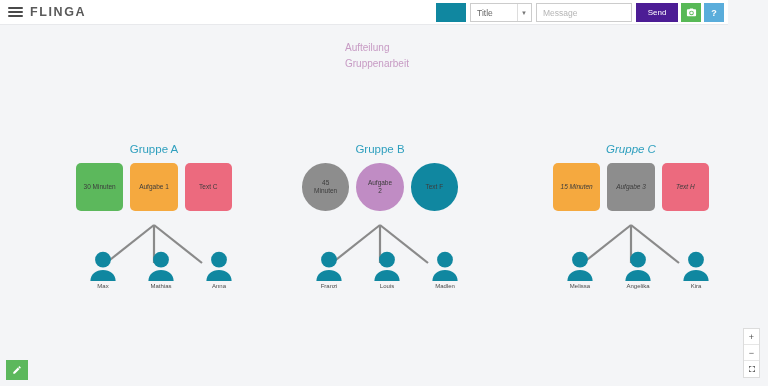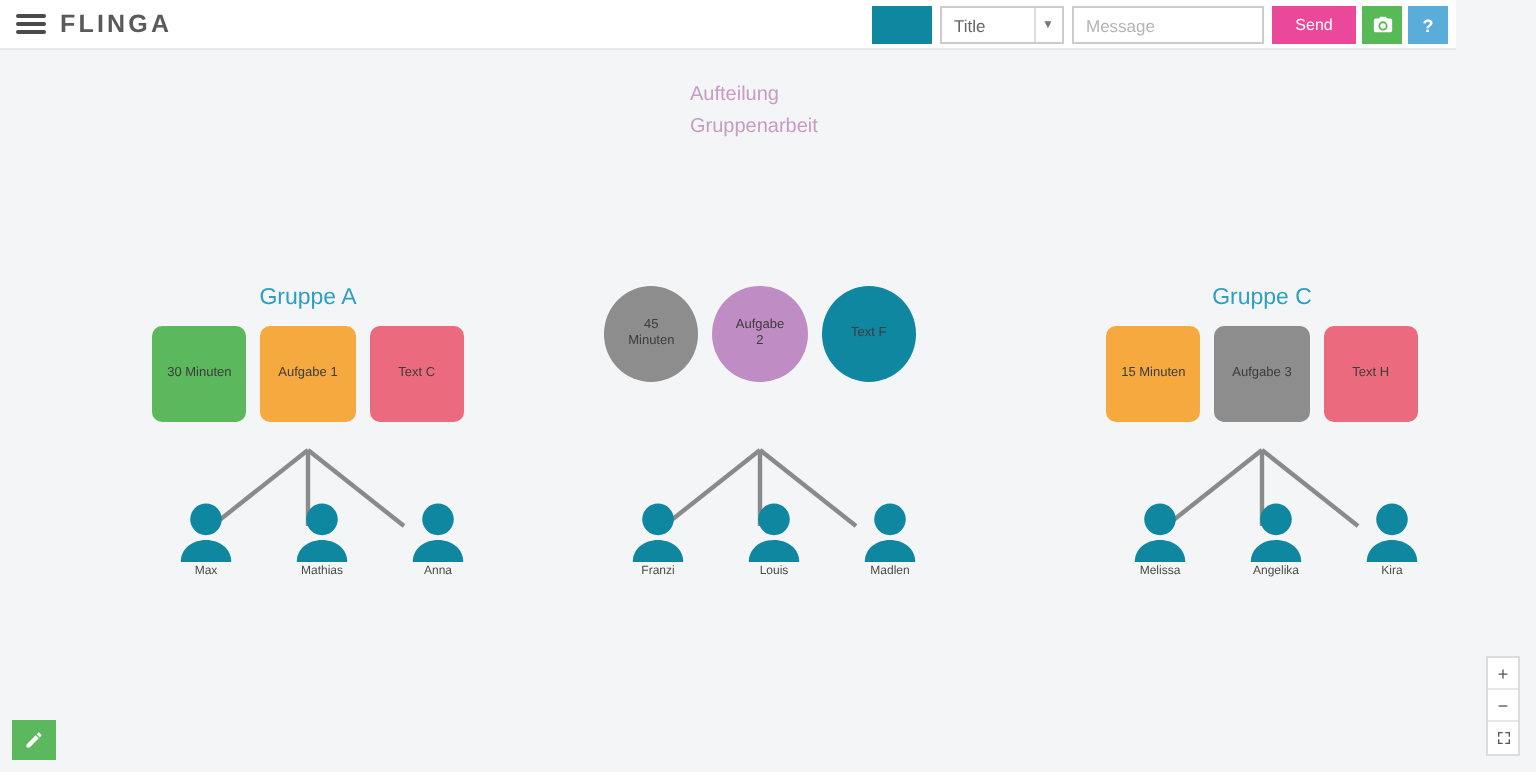--- a/index.html
+++ b/index.html
@@ -45,21 +45,21 @@
     display: flex; align-items: center; font-size: 6px; color: #777;
     border-left: 1px solid #ddd; padding-left: 3px; height: 100%;
   }
   .message-input {
     width: 96px; height: 19px; background: #fff;
     border: 1px solid #ccc; margin-left: 4px;
     font-size: 8.5px; color: #b5b5b5; padding-left: 6px;
     display: flex; align-items: center; cursor: text;
   }
   .send-btn {
-    width: 42px; height: 19px; background: #ec4899; color: #fff;
+    width: 42px; height: 19px; background: #4c1d95; color: #fff;
     font-size: 8px; display: flex; align-items: center; justify-content: center;
     margin-left: 4px; cursor: pointer; border: none;
   }
   .icon-btn {
     width: 20px; height: 19px; display: flex; align-items: center;
     justify-content: center; margin-left: 3px; cursor: pointer; border: none;
   }
   .icon-btn.green { background: #58b957; }
   .icon-btn.blue  { background: #5aaddb; }
   .icon-btn svg { width: 11px; height: 11px; fill: #fff; }
@@ -209,20 +209,21 @@
       <div class="person">
         <svg viewBox="0 0 40 38">
             <circle cx="20" cy="11" r="10" fill="#1087a0"></circle>
             <path d="M4 38c0-8.5 7.2-14 16-14s16 5.5 16 14z" fill="#1087a0"></path>
           </svg>
         <div class="person-name">Anna</div>
       </div>
     </div>
 
     <div class="group" style="left:302px; width:156px;">
+      <div class="group-title">Gruppe B</div>
       <div class="nodes">
         <div class="node circle" style="background:#8d8d8d">45
 Minuten</div>
         <div class="node circle" style="background:#c08cc4">Aufgabe
 2</div>
         <div class="node circle" style="background:#1087a0">Text F</div>
       </div>
     </div>
     <div class="people" style="left:307px;">
       <div class="person">
@@ -241,21 +242,21 @@
       </div>
       <div class="person">
         <svg viewBox="0 0 40 38">
             <circle cx="20" cy="11" r="10" fill="#1087a0"></circle>
             <path d="M4 38c0-8.5 7.2-14 16-14s16 5.5 16 14z" fill="#1087a0"></path>
           </svg>
         <div class="person-name">Madlen</div>
       </div>
     </div>
 
-    <div class="group" style="left:553px; width:156px;">
+    <div class="group" style="left:553px; width:156px;font-style:italic;">
       <div class="group-title">Gruppe C</div>
       <div class="nodes">
         <div class="node rect" style="background:#f5a93f">15 Minuten</div>
         <div class="node rect" style="background:#8d8d8d">Aufgabe 3</div>
         <div class="node rect" style="background:#ec6a7e">Text H</div>
       </div>
     </div>
     <div class="people" style="left:558px;">
       <div class="person">
         <svg viewBox="0 0 40 38">

